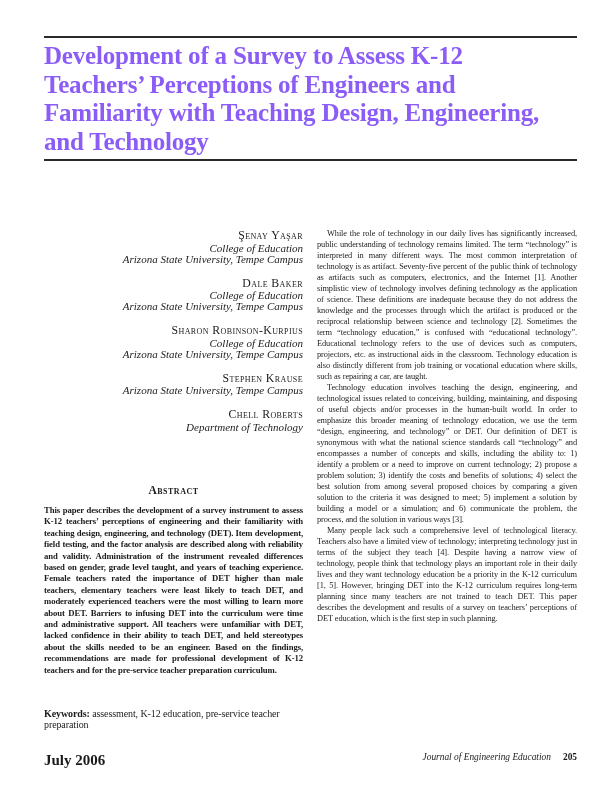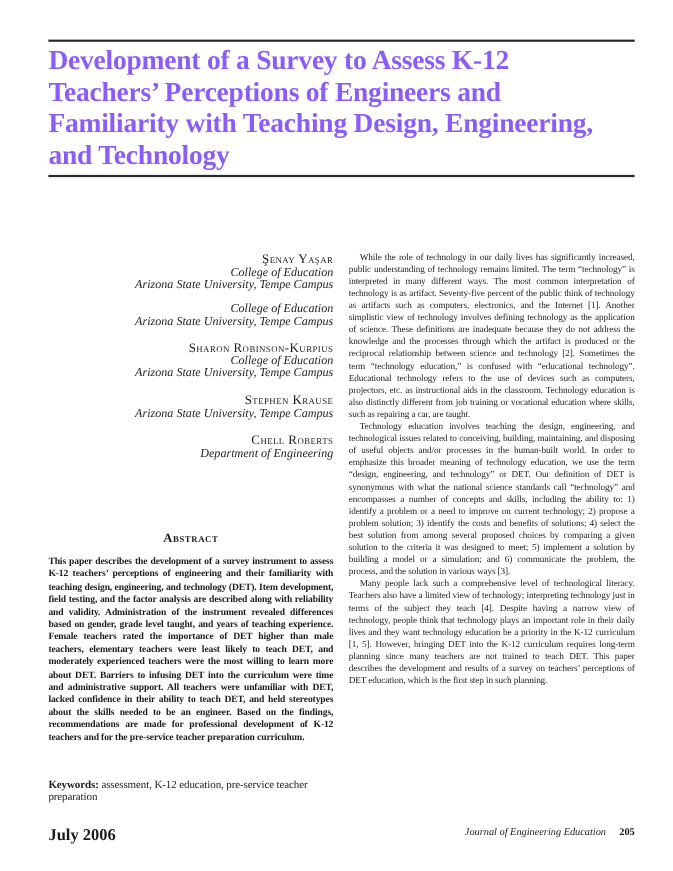--- a/index.html
+++ b/index.html
@@ -152,35 +152,36 @@
 
   <div class="rule rule-bottom"></div>
 
   <div class="authors">
     <div class="author">
       <div class="author-name">Şenay Yaşar</div>
       <div class="author-affil">College of Education</div>
       <div class="author-affil">Arizona State University, Tempe Campus</div>
     </div>
     <div class="author">
+      <div class="author-name">Dale Baker</div>
       <div class="author-affil">College of Education</div>
       <div class="author-affil">Arizona State University, Tempe Campus</div>
     </div>
     <div class="author">
       <div class="author-name">Sharon Robinson-Kurpius</div>
       <div class="author-affil">College of Education</div>
       <div class="author-affil">Arizona State University, Tempe Campus</div>
     </div>
     <div class="author">
       <div class="author-name">Stephen Krause</div>
       <div class="author-affil">Arizona State University, Tempe Campus</div>
     </div>
     <div class="author">
       <div class="author-name">Chell Roberts</div>
-      <div class="author-affil">Department of Engineering</div>
+      <div class="author-affil">Department of Technology</div>
     </div>
   </div>
 
   <section class="abstract">
     <h2 class="section-heading">Abstract</h2>
     <p class="abstract-body">This paper describes the development of a survey instrument to assess K-12 teachers’ perceptions of engineering and their familiarity with teaching design, engineering, and technology (DET). Item development, field testing, and the factor analysis are described along with reliability and validity. Administration of the instrument revealed differences based on gender, grade level taught, and years of teaching experience. Female teachers rated the importance of DET higher than male teachers, elementary teachers were least likely to teach DET, and moderately experienced teachers were the most willing to learn more about DET. Barriers to infusing DET into the curriculum were time and administrative support. All teachers were unfamiliar with DET, lacked confidence in their ability to teach DET, and held stereotypes about the skills needed to be an engineer. Based on the findings, recommendations are made for professional development of K-12 teachers and for the pre-service teacher preparation curriculum.</p>
   </section>
 
   <p class="keywords"><span class="keywords-label">Keywords:</span><span> assessment, K-12 education, pre-service teacher preparation</span></p>
 

